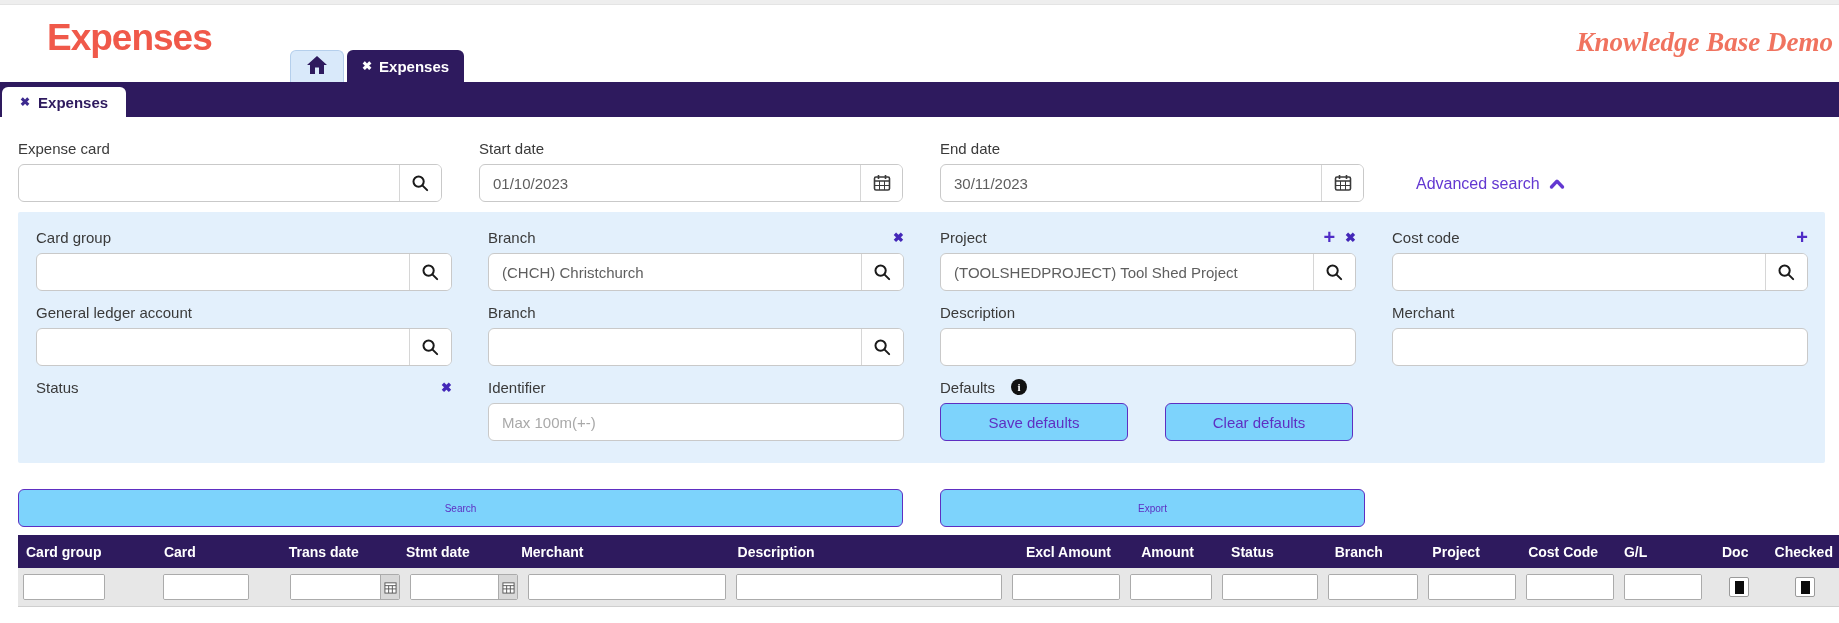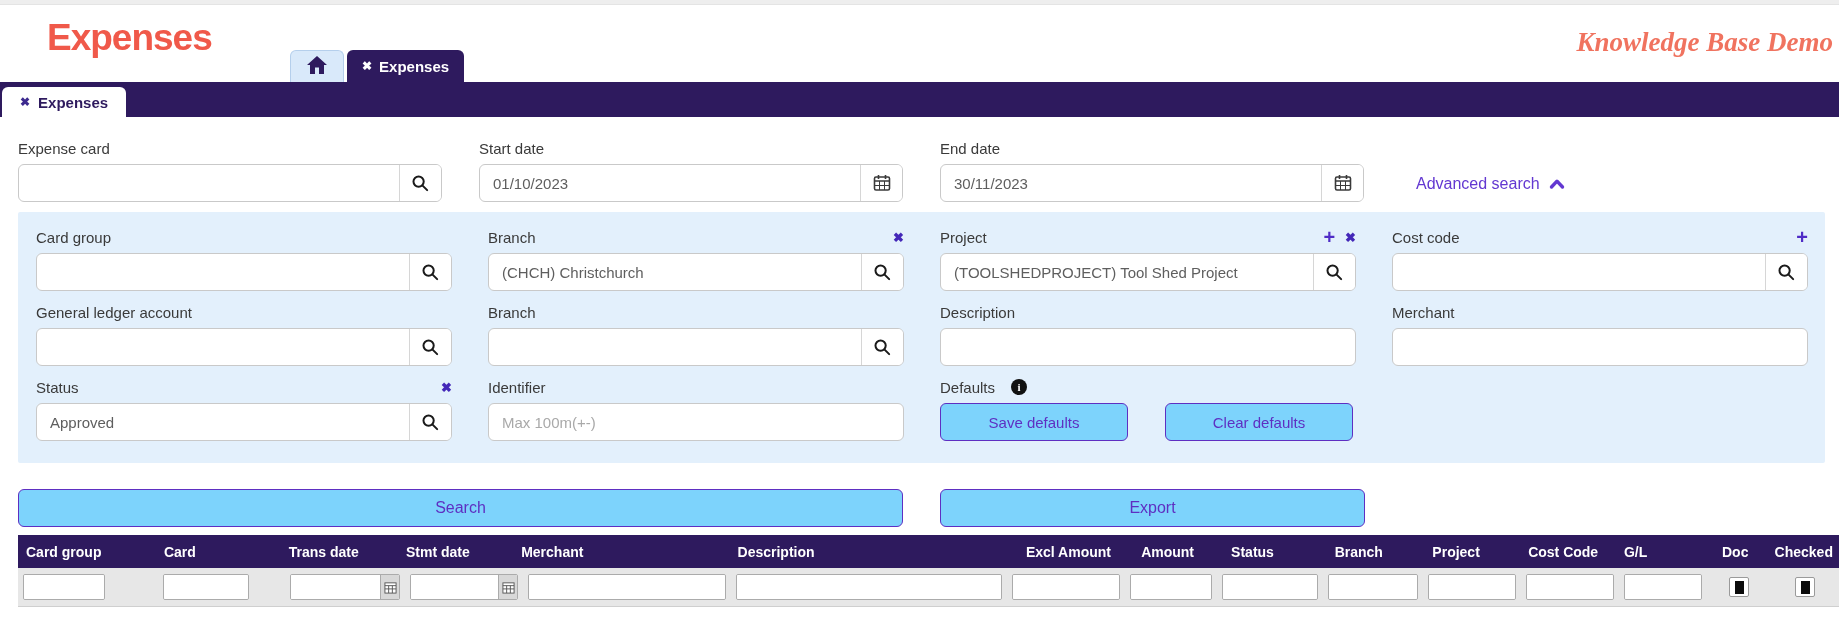--- a/index.html
+++ b/index.html
@@ -64,21 +64,21 @@
                  color:#5e2fc2; font-size:15px; cursor:pointer; font-family:"Liberation Sans", sans-serif; }
   .btn-defaults { width:188px; }
   .info-dot { width:16px; height:16px; border-radius:50%; background:#111; color:#fff;
               font-size:11px; font-weight:700; font-family:"Liberation Serif", serif;
               display:inline-flex; align-items:center; justify-content:center; margin-left:16px; }
 
   
   .actions-row { display:flex; margin:26px 0 0 18px; gap:37px; }
   .btn-search { width:885px; }
   .btn-export { width:425px; }
-  .actions-row .btn-outline { font-size:16px; }
+  .actions-row .btn-outline { font-size:10px; }
 
   
   .results { margin:8px 0 0 18px; width:1821px; }
   .thead { display:flex; background:#2E1A5E; height:33px; align-items:center; }
   .th { color:#fff; font-size:14px; font-weight:700; padding:0 8px; white-space:nowrap;
         overflow:hidden; }
   .frow { display:flex; background:#e7e7e7; height:39px; align-items:center;
           border-bottom:1px solid #cfcfcf; }
   .fc { padding:0 5px; display:flex; align-items:center; }
   .filter-input-wrap { display:flex; align-items:stretch; width:100%; height:26px;
@@ -305,29 +305,20 @@
     </div>
   </div>
 
   <div class="panel-grid">
     <div class="field">
       <div class="field-label-row">
         <label>Status</label>
         <span class="mini-icons">
           <span class="mini-x">✖</span>
         </span>
-      </div>
-      <div class="input-group">
-        <input value="Approved" style="">
-        <button class="addon-btn">
-          <svg width="19" height="19" viewBox="0 0 20 20">
-              <circle cx="8" cy="8" r="5.4" fill="none" stroke="#1a1a1a" stroke-width="2.1"></circle>
-              <line x1="12.2" y1="12.2" x2="17" y2="17" stroke="#1a1a1a" stroke-width="2.1" stroke-linecap="round"></line>
-            </svg>
-        </button>
       </div>
     </div>
     <div class="field">
       <div class="field-label-row">
         <label>Identifier</label>
       </div>
       <input class="plain-input" placeholder="Max 100m(+-)" style="">
     </div>
     <div class="field">
       <div class="field-label-row">

